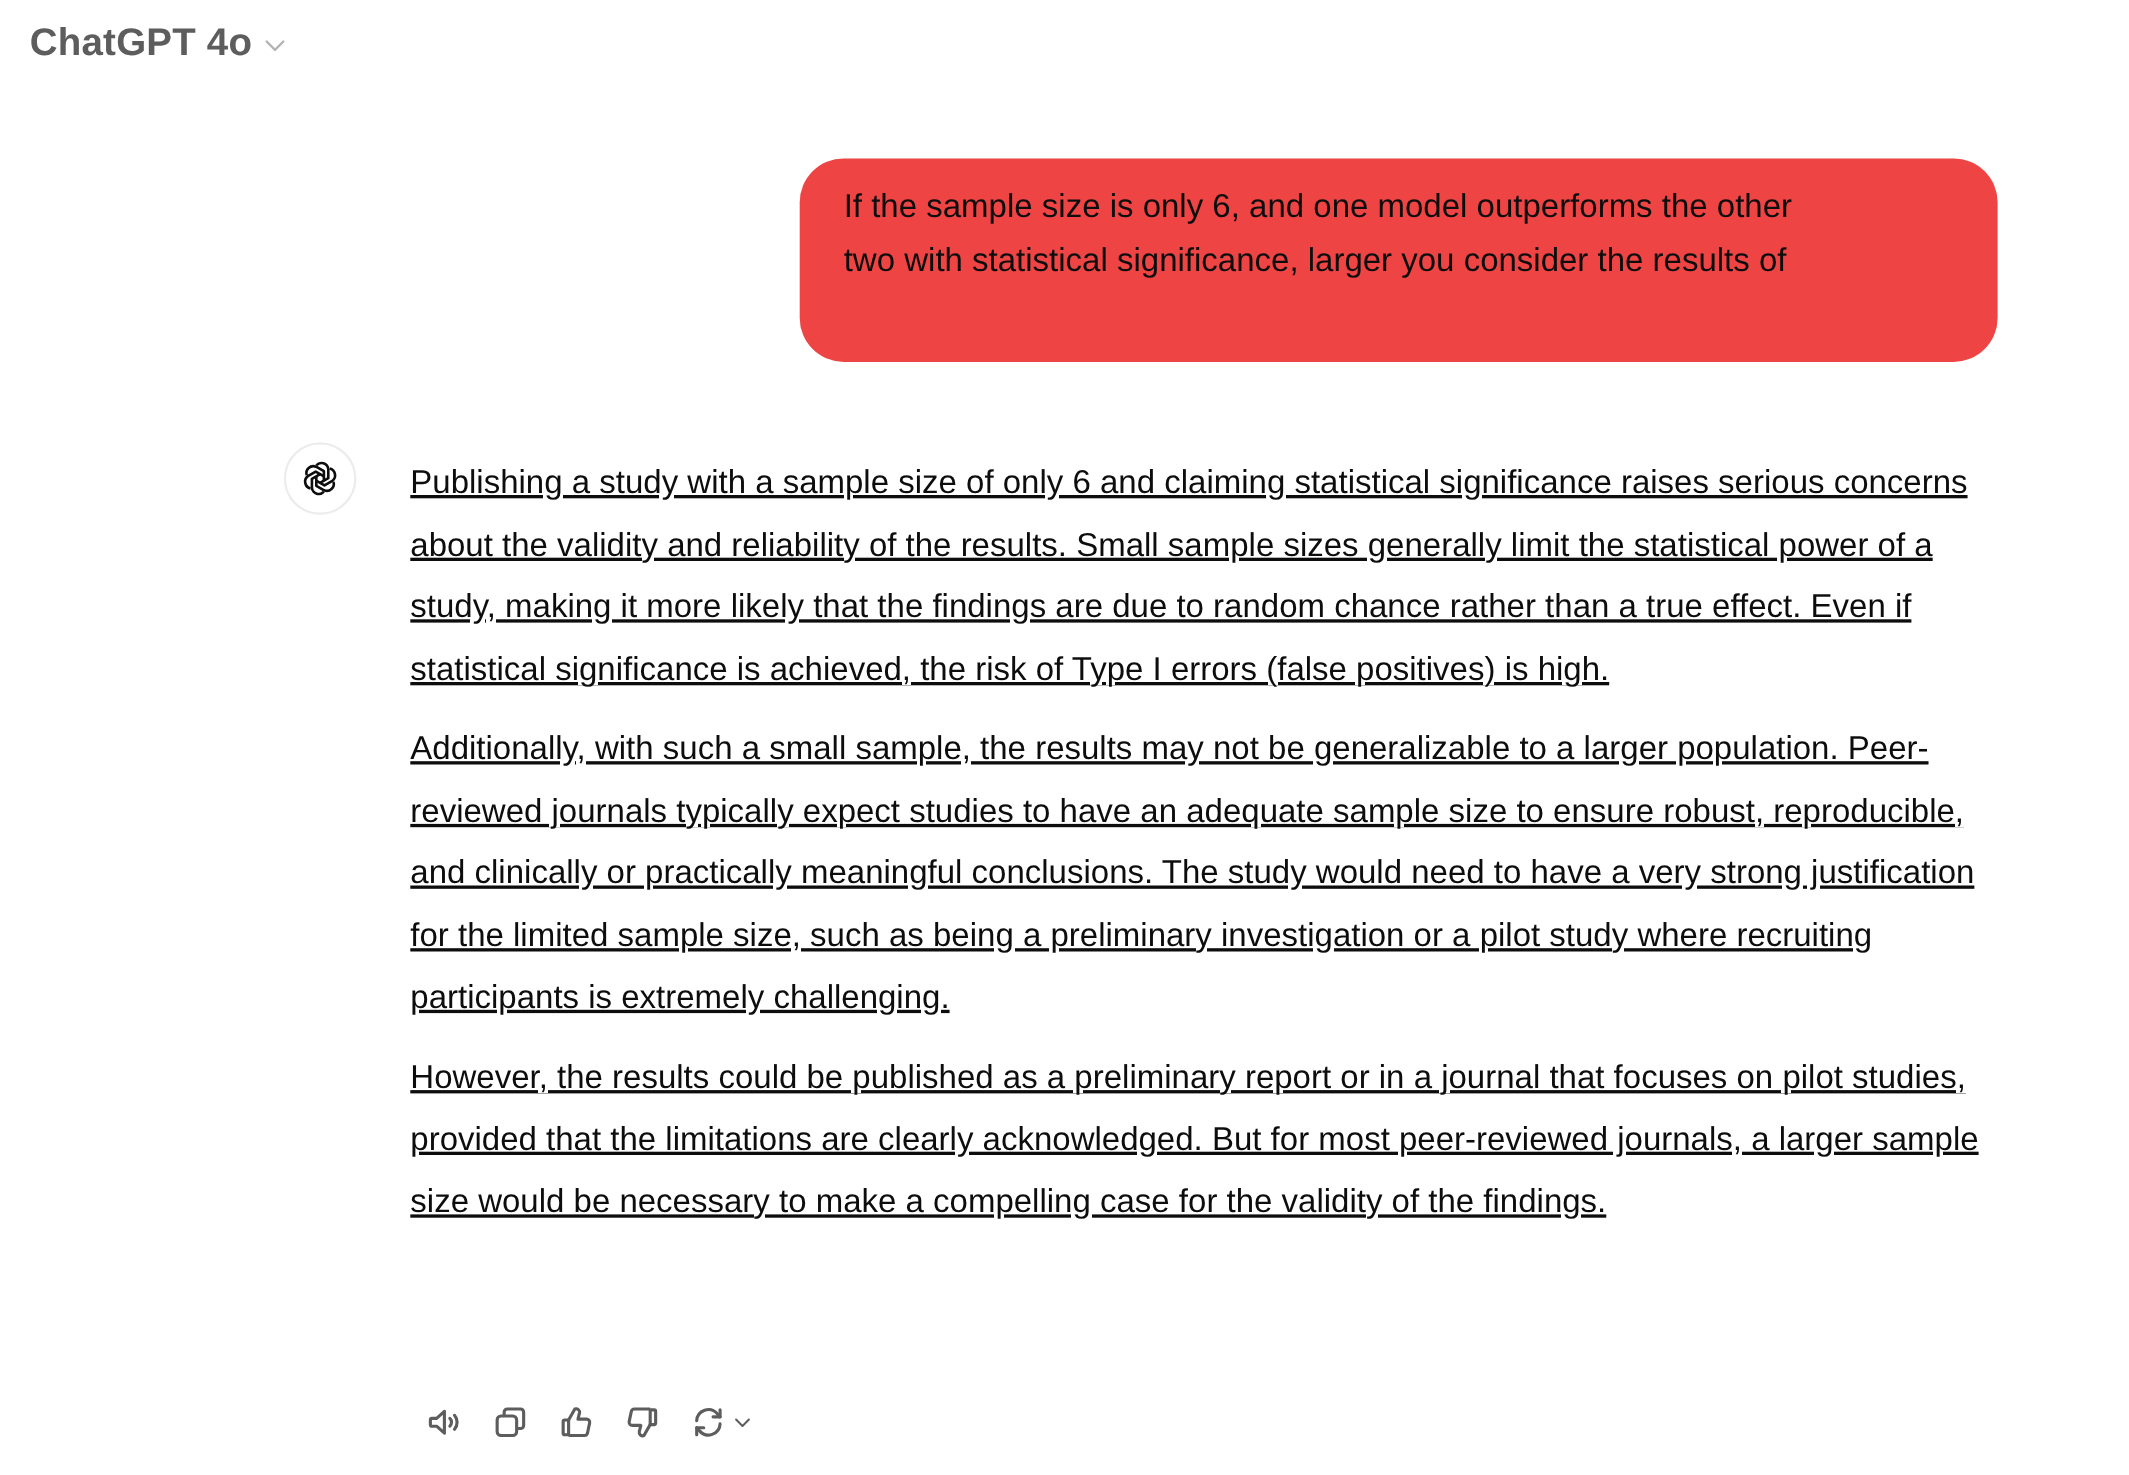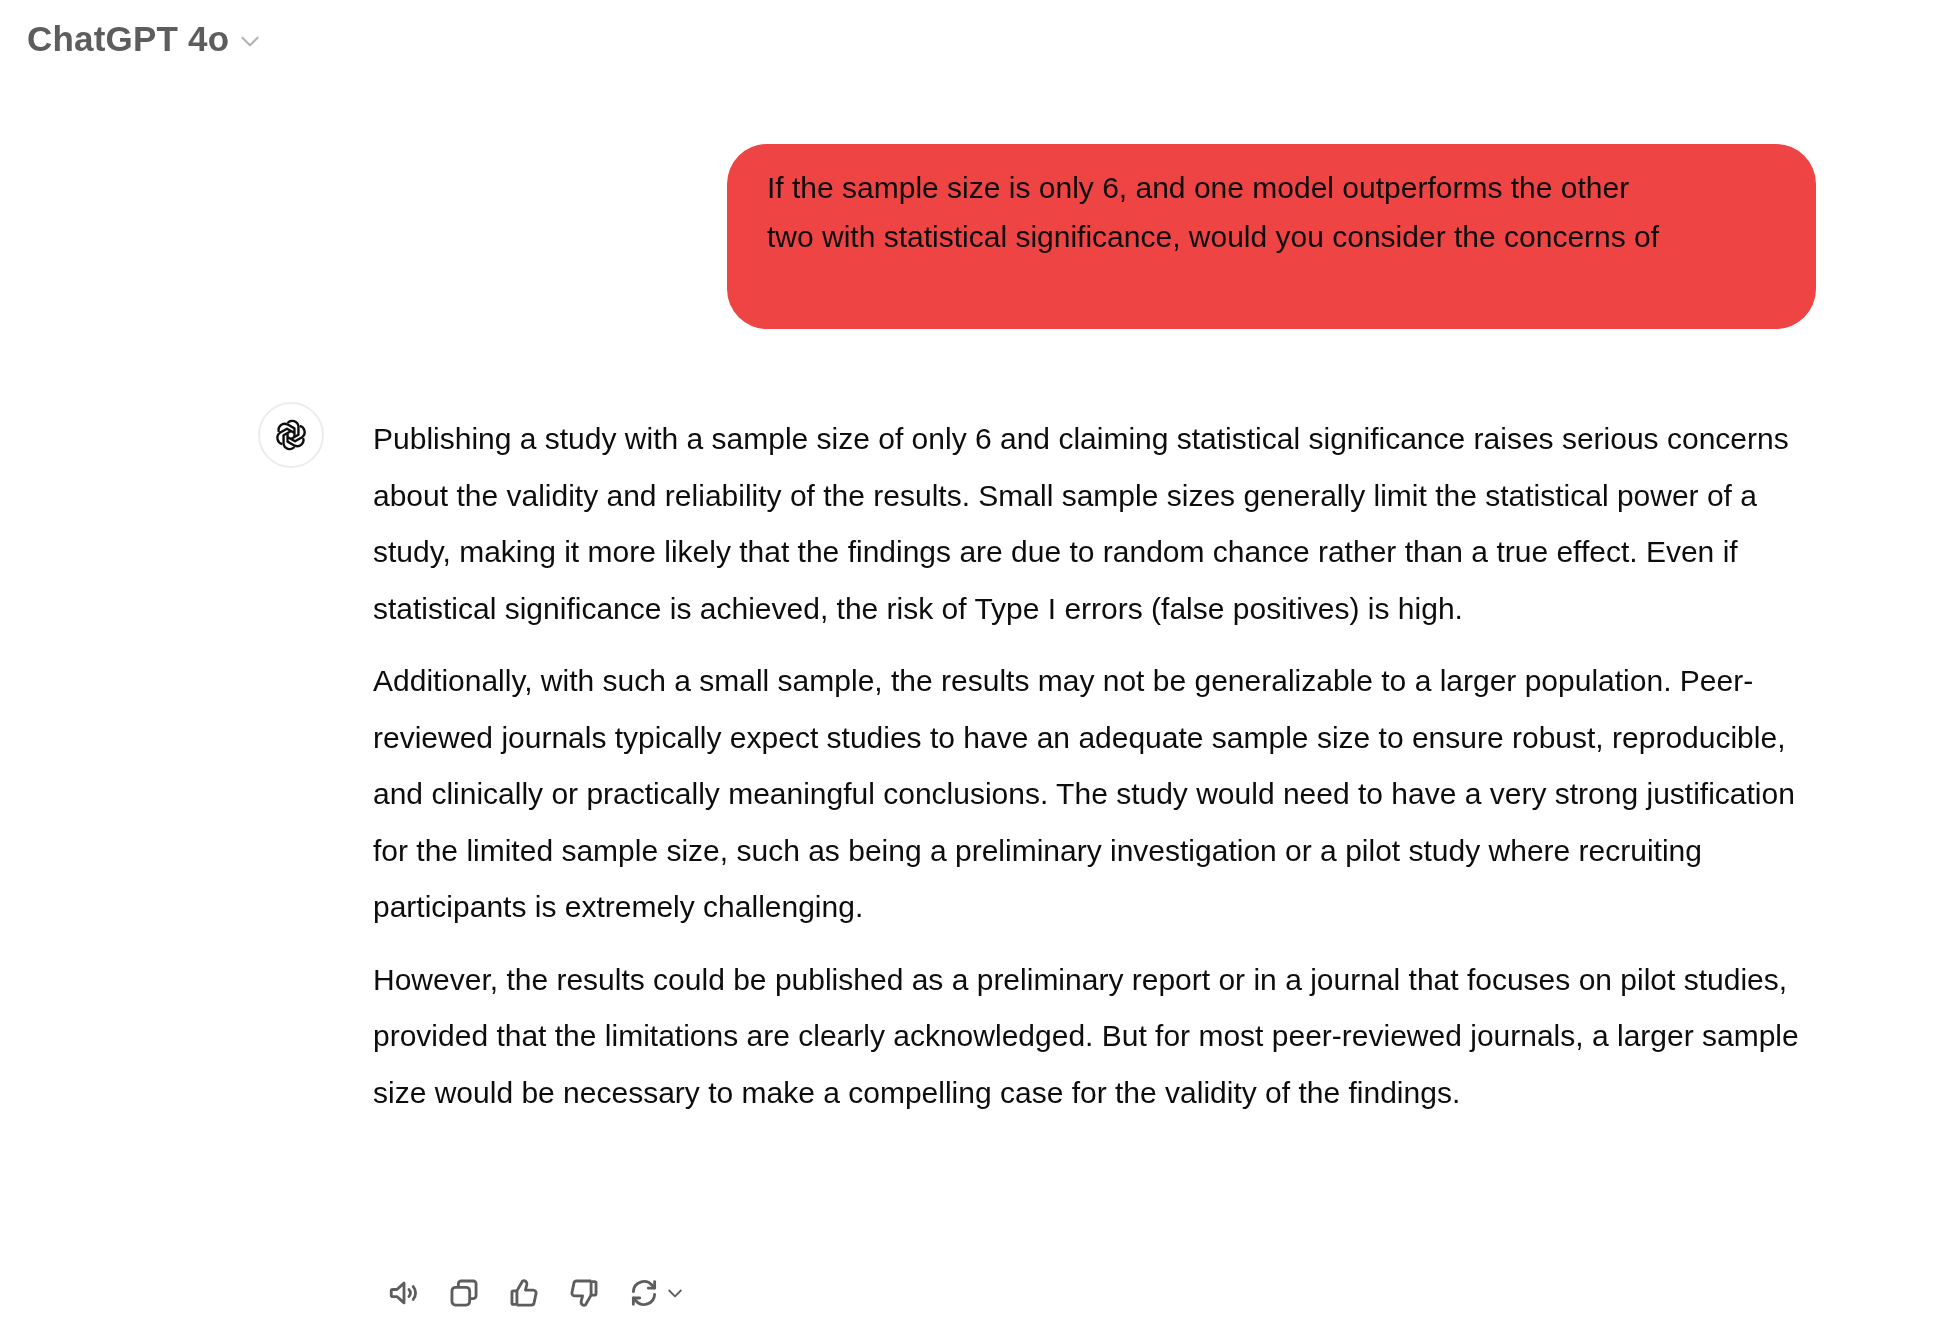--- a/index.html
+++ b/index.html
@@ -21,21 +21,21 @@
   }
   .avatar {
     position: absolute; left: 258px; top: 402px; width: 66px; height: 66px;
     border-radius: 50%; border: 2px solid #ececec; box-sizing: border-box;
     display: flex; align-items: center; justify-content: center; background: #fff;
   }
   .assistant {
     position: absolute; left: 373px; top: 411px; width: 1450px;
     font-size: 30px; line-height: 56.5px; color: #0d0d0d;
   }
-  .assistant p { margin: 0 0 16px 0; }
+  .assistant p { margin: 0 0 16px 0; text-decoration: underline; }
   .actions {
     position: absolute; left: 374px; top: 1268px; display: flex; align-items: center; gap: 0;
   }
   .action-btn {
     width: 60px; height: 50px; display: flex; align-items: center; justify-content: center;
     cursor: pointer;
   }
   .action-btn svg { width: 34px; height: 34px; }
   .regen { width: 72px; justify-content: flex-start; padding-left: 13px; box-sizing: border-box; gap: 4px; }
 </style>
@@ -44,21 +44,21 @@
 
 <div class="header">
   <span class="header-title">ChatGPT 4o</span>
   <svg class="header-chevron" viewBox="0 0 24 24" fill="none" stroke="#b4b4b4" stroke-width="2" stroke-linecap="round" stroke-linejoin="round">
       <path d="M5 9l7 7 7-7"></path>
     </svg>
 </div>
 
 <div class="user-bubble">
   <div>If the sample size is only 6, and one model outperforms the other</div>
-  <div>two with statistical significance, would you consider the concerns of</div>
+  <div>two with statistical significance, larger you consider the results of</div>
 </div>
 
 <div class="avatar">
   <svg width="38" height="38" viewBox="0 0 24 24" fill="none" stroke="#0d0d0d" stroke-width="1.5" stroke-linejoin="round">
     <g transform="translate(12 12)">
       <path d="M-2.2 -7.6 a4 4 0 0 1 6.9 2.2 v5.2 l-4.5 2.6"></path>
       <path d="M-2.2 -7.6 a4 4 0 0 1 6.9 2.2 v5.2 l-4.5 2.6" transform="rotate(60)"></path>
       <path d="M-2.2 -7.6 a4 4 0 0 1 6.9 2.2 v5.2 l-4.5 2.6" transform="rotate(120)"></path>
       <path d="M-2.2 -7.6 a4 4 0 0 1 6.9 2.2 v5.2 l-4.5 2.6" transform="rotate(180)"></path>
       <path d="M-2.2 -7.6 a4 4 0 0 1 6.9 2.2 v5.2 l-4.5 2.6" transform="rotate(240)"></path>

